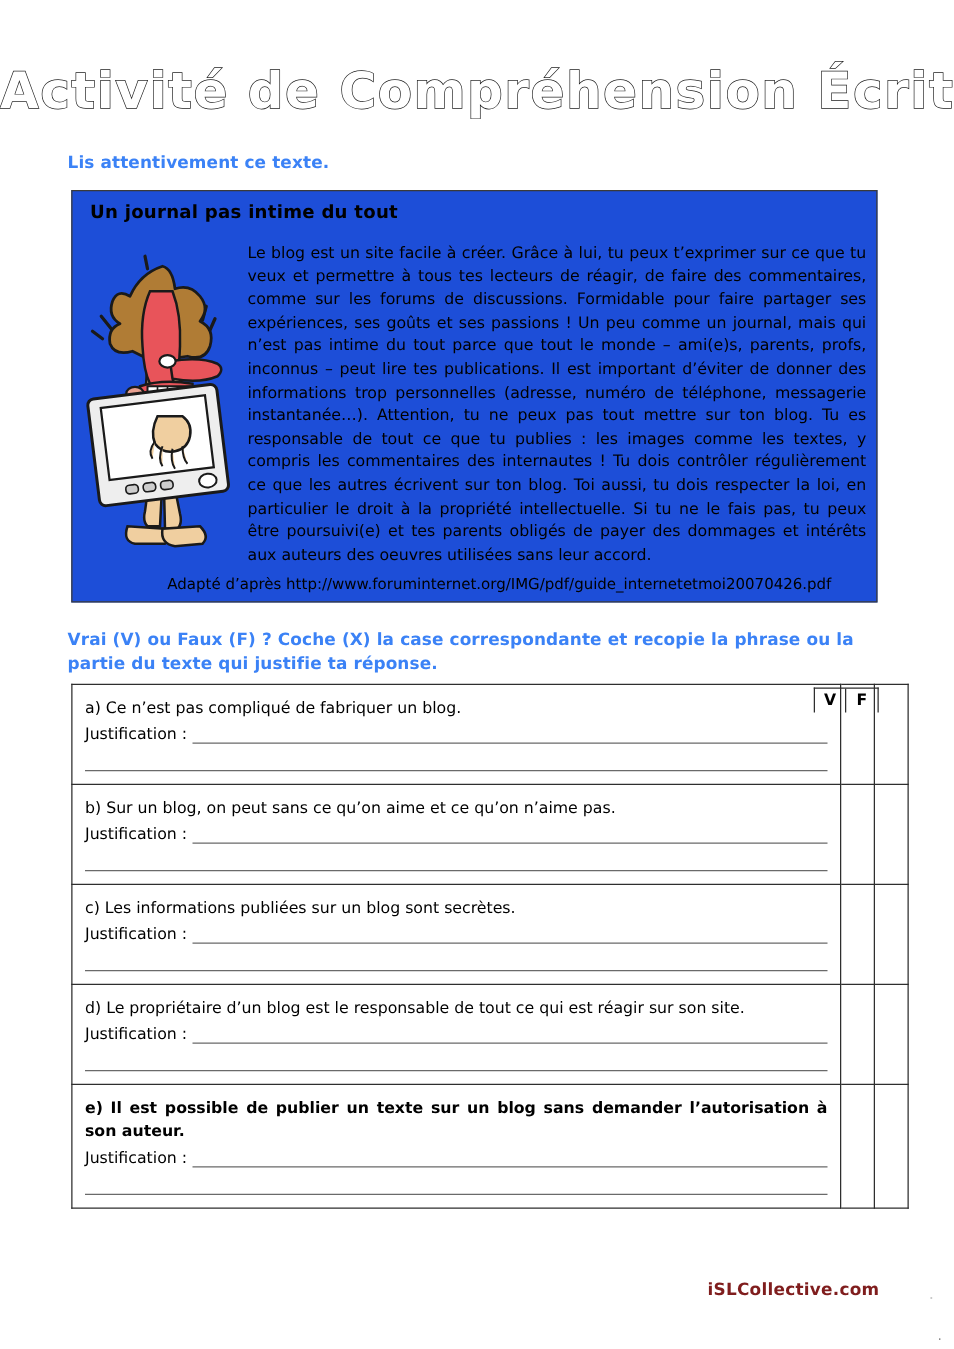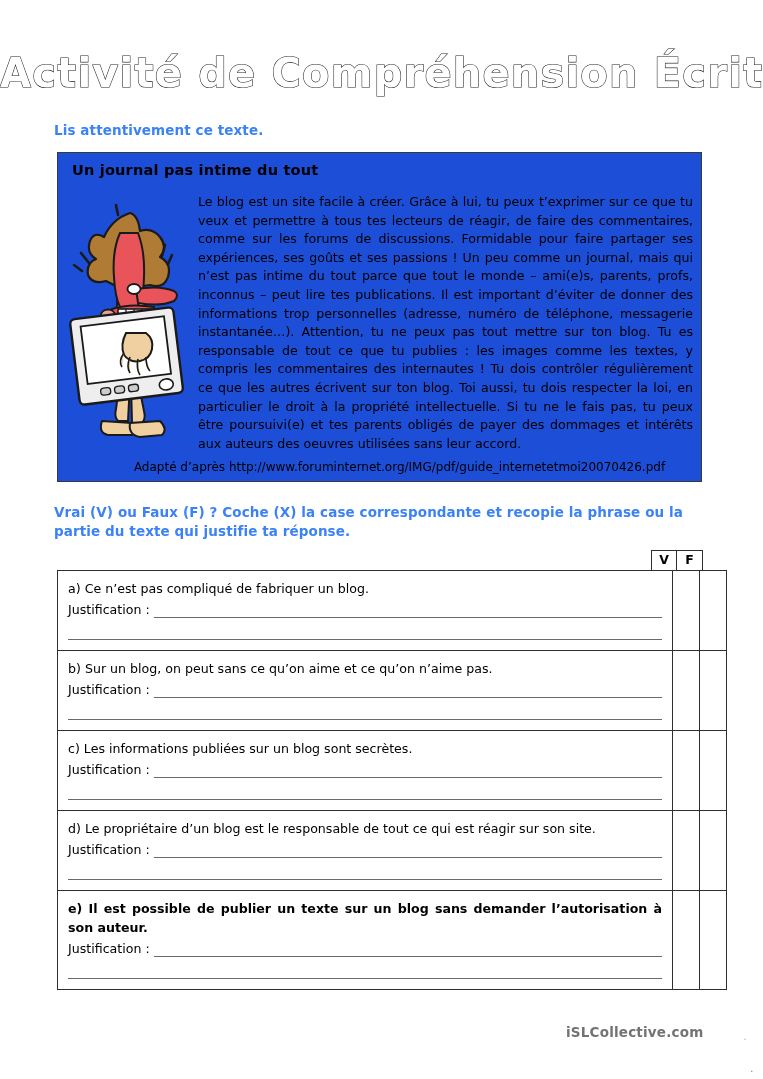--- a/index.html
+++ b/index.html
@@ -127,21 +127,21 @@
     box-sizing: border-box;
   }
   .vf-header > div:first-child {
     border-right: 1.2px solid #2e2e2e;
   }
 
   
   .answer-table {
     position: absolute;
     left: 57px;
-    top: 570px;
+    top: 547px;
     width: 646px;
     border-collapse: collapse;
     table-layout: fixed;
   }
   .answer-table td {
     border: 1.2px solid #2e2e2e;
     vertical-align: top;
     padding: 0;
   }
   td.statement-cell {
@@ -184,21 +184,21 @@
     width: 100%;
   }
 
   
   .watermark {
     position: absolute;
     left: 566px;
     top: 1024px;
     font-size: 13.5px;
     font-weight: bold;
-    color: #737373;
+    color: #7f1d1d;
     letter-spacing: 0.2px;
   }
   .watermark-dot {
     position: absolute;
     left: 743px;
     top: 1028px;
     font-size: 13px;
     color: #c9c9c9;
   }
   .corner-dot {

